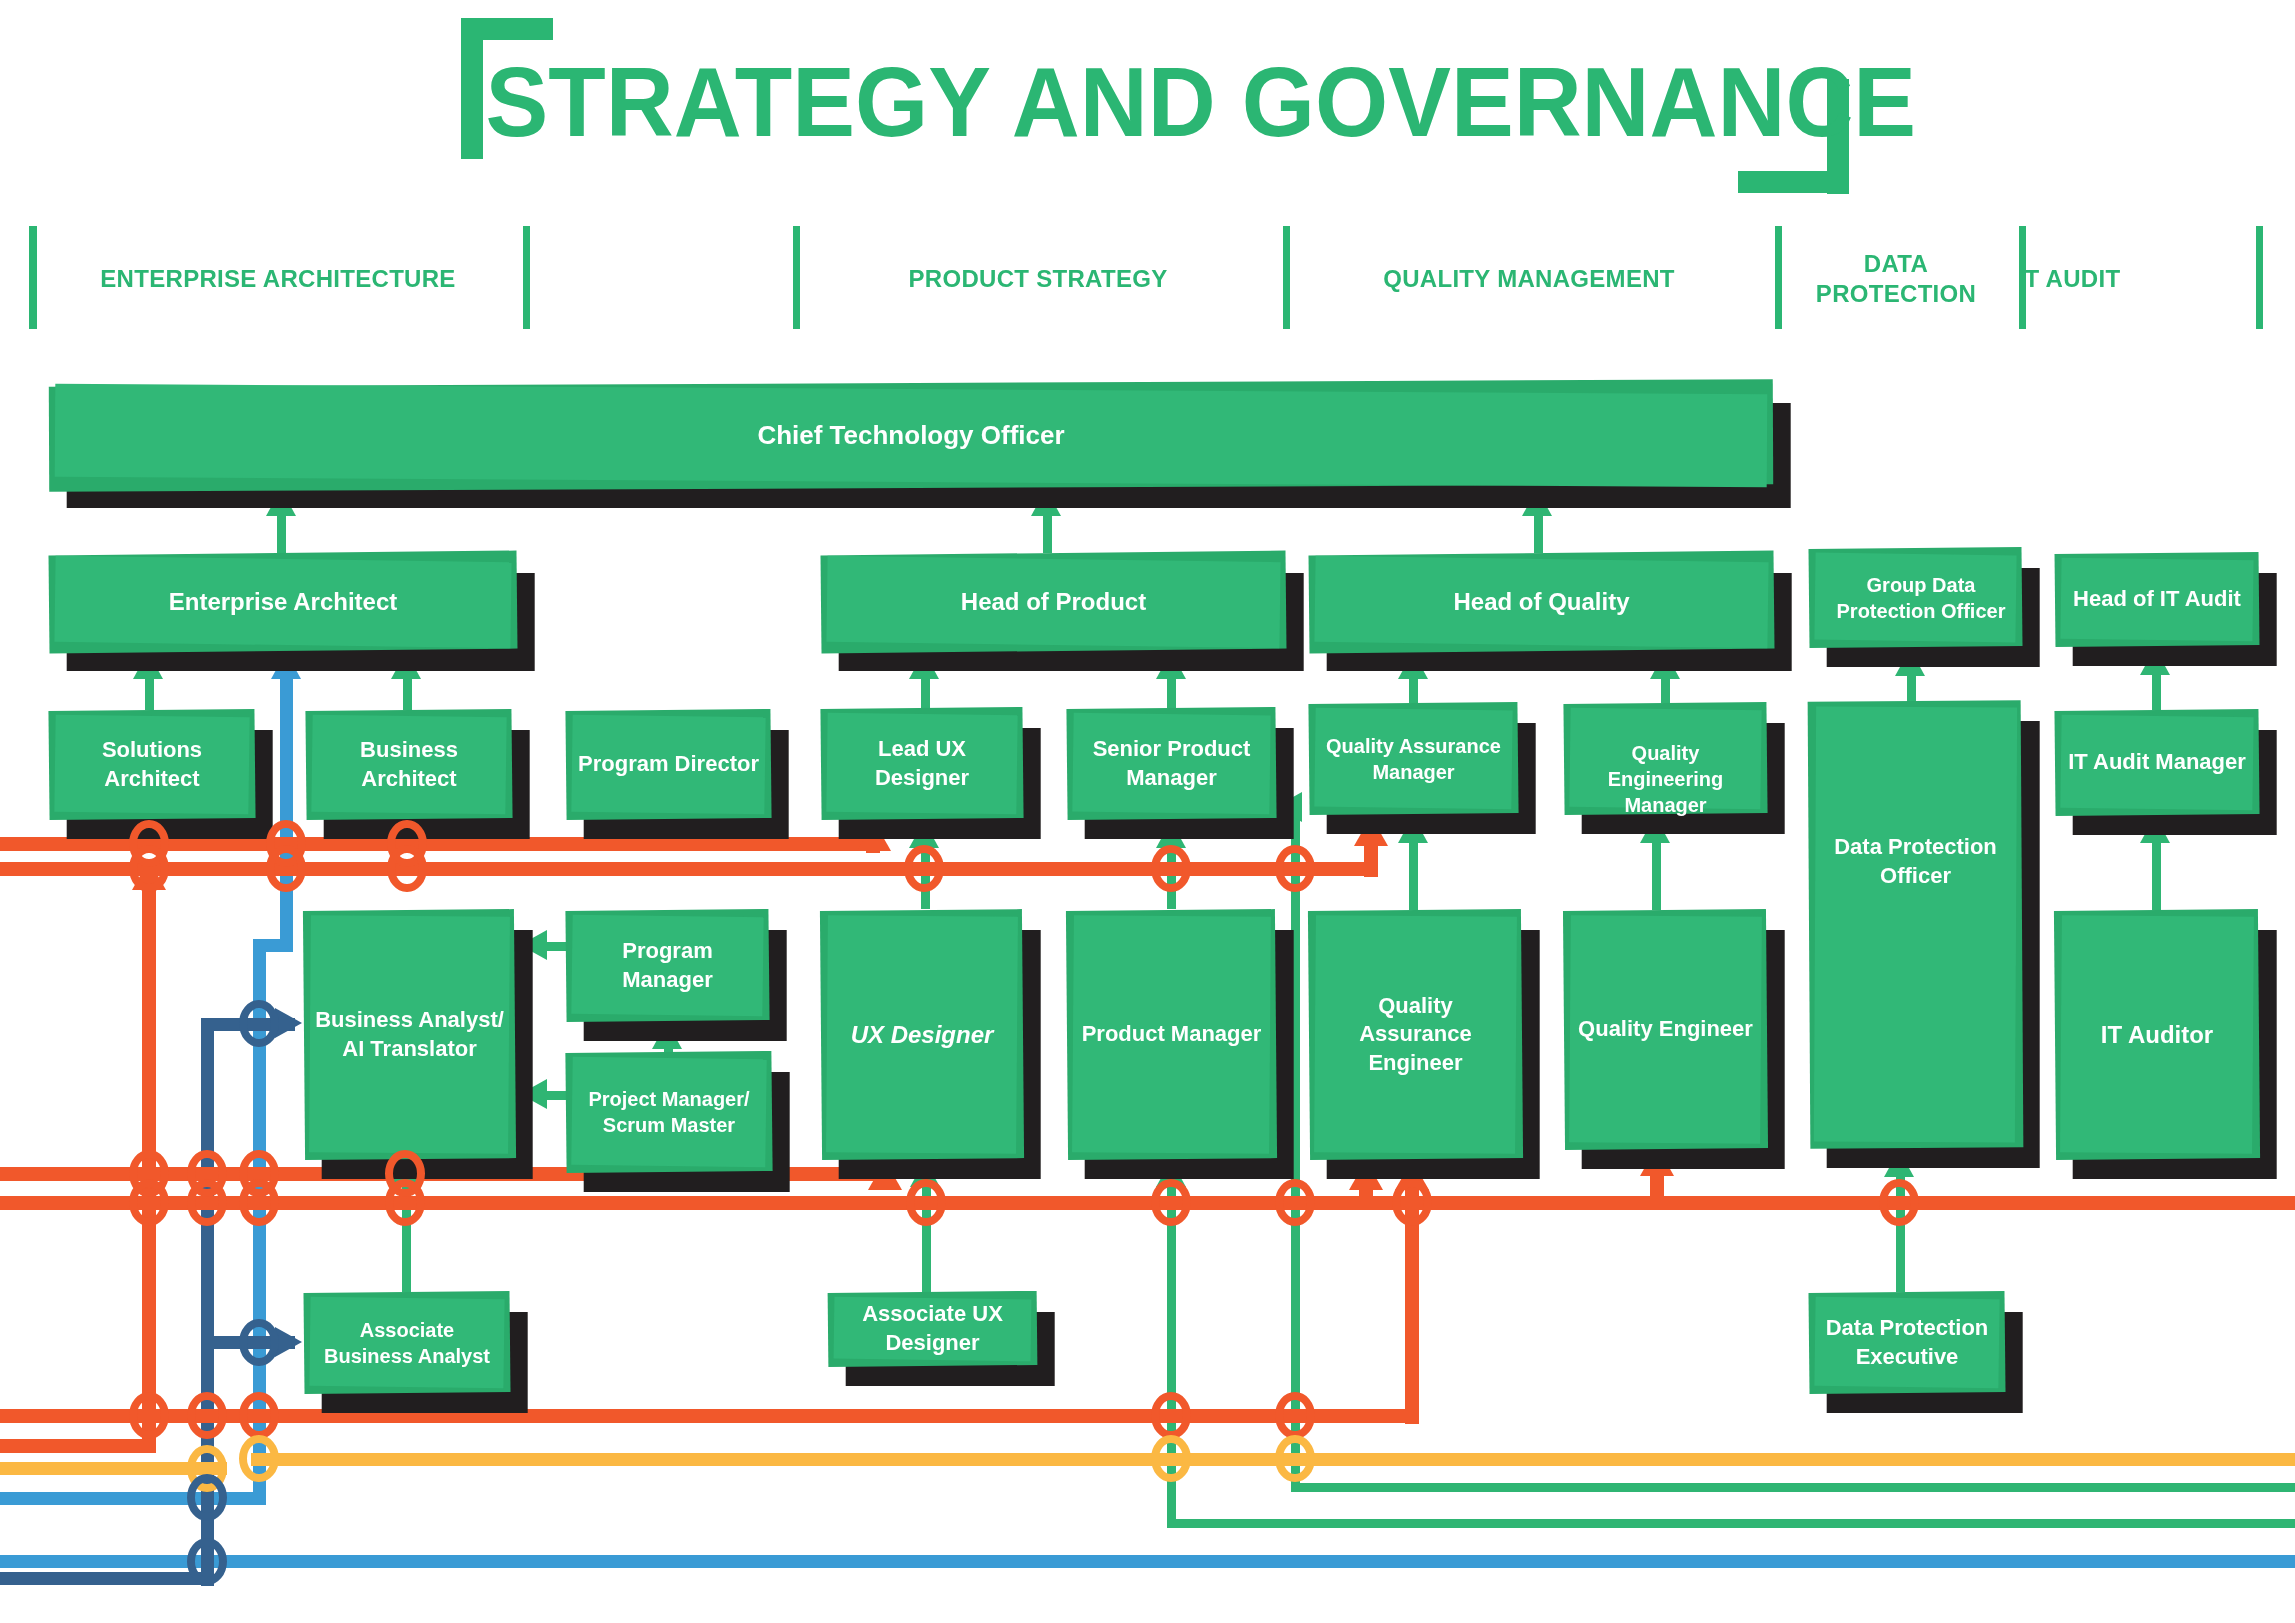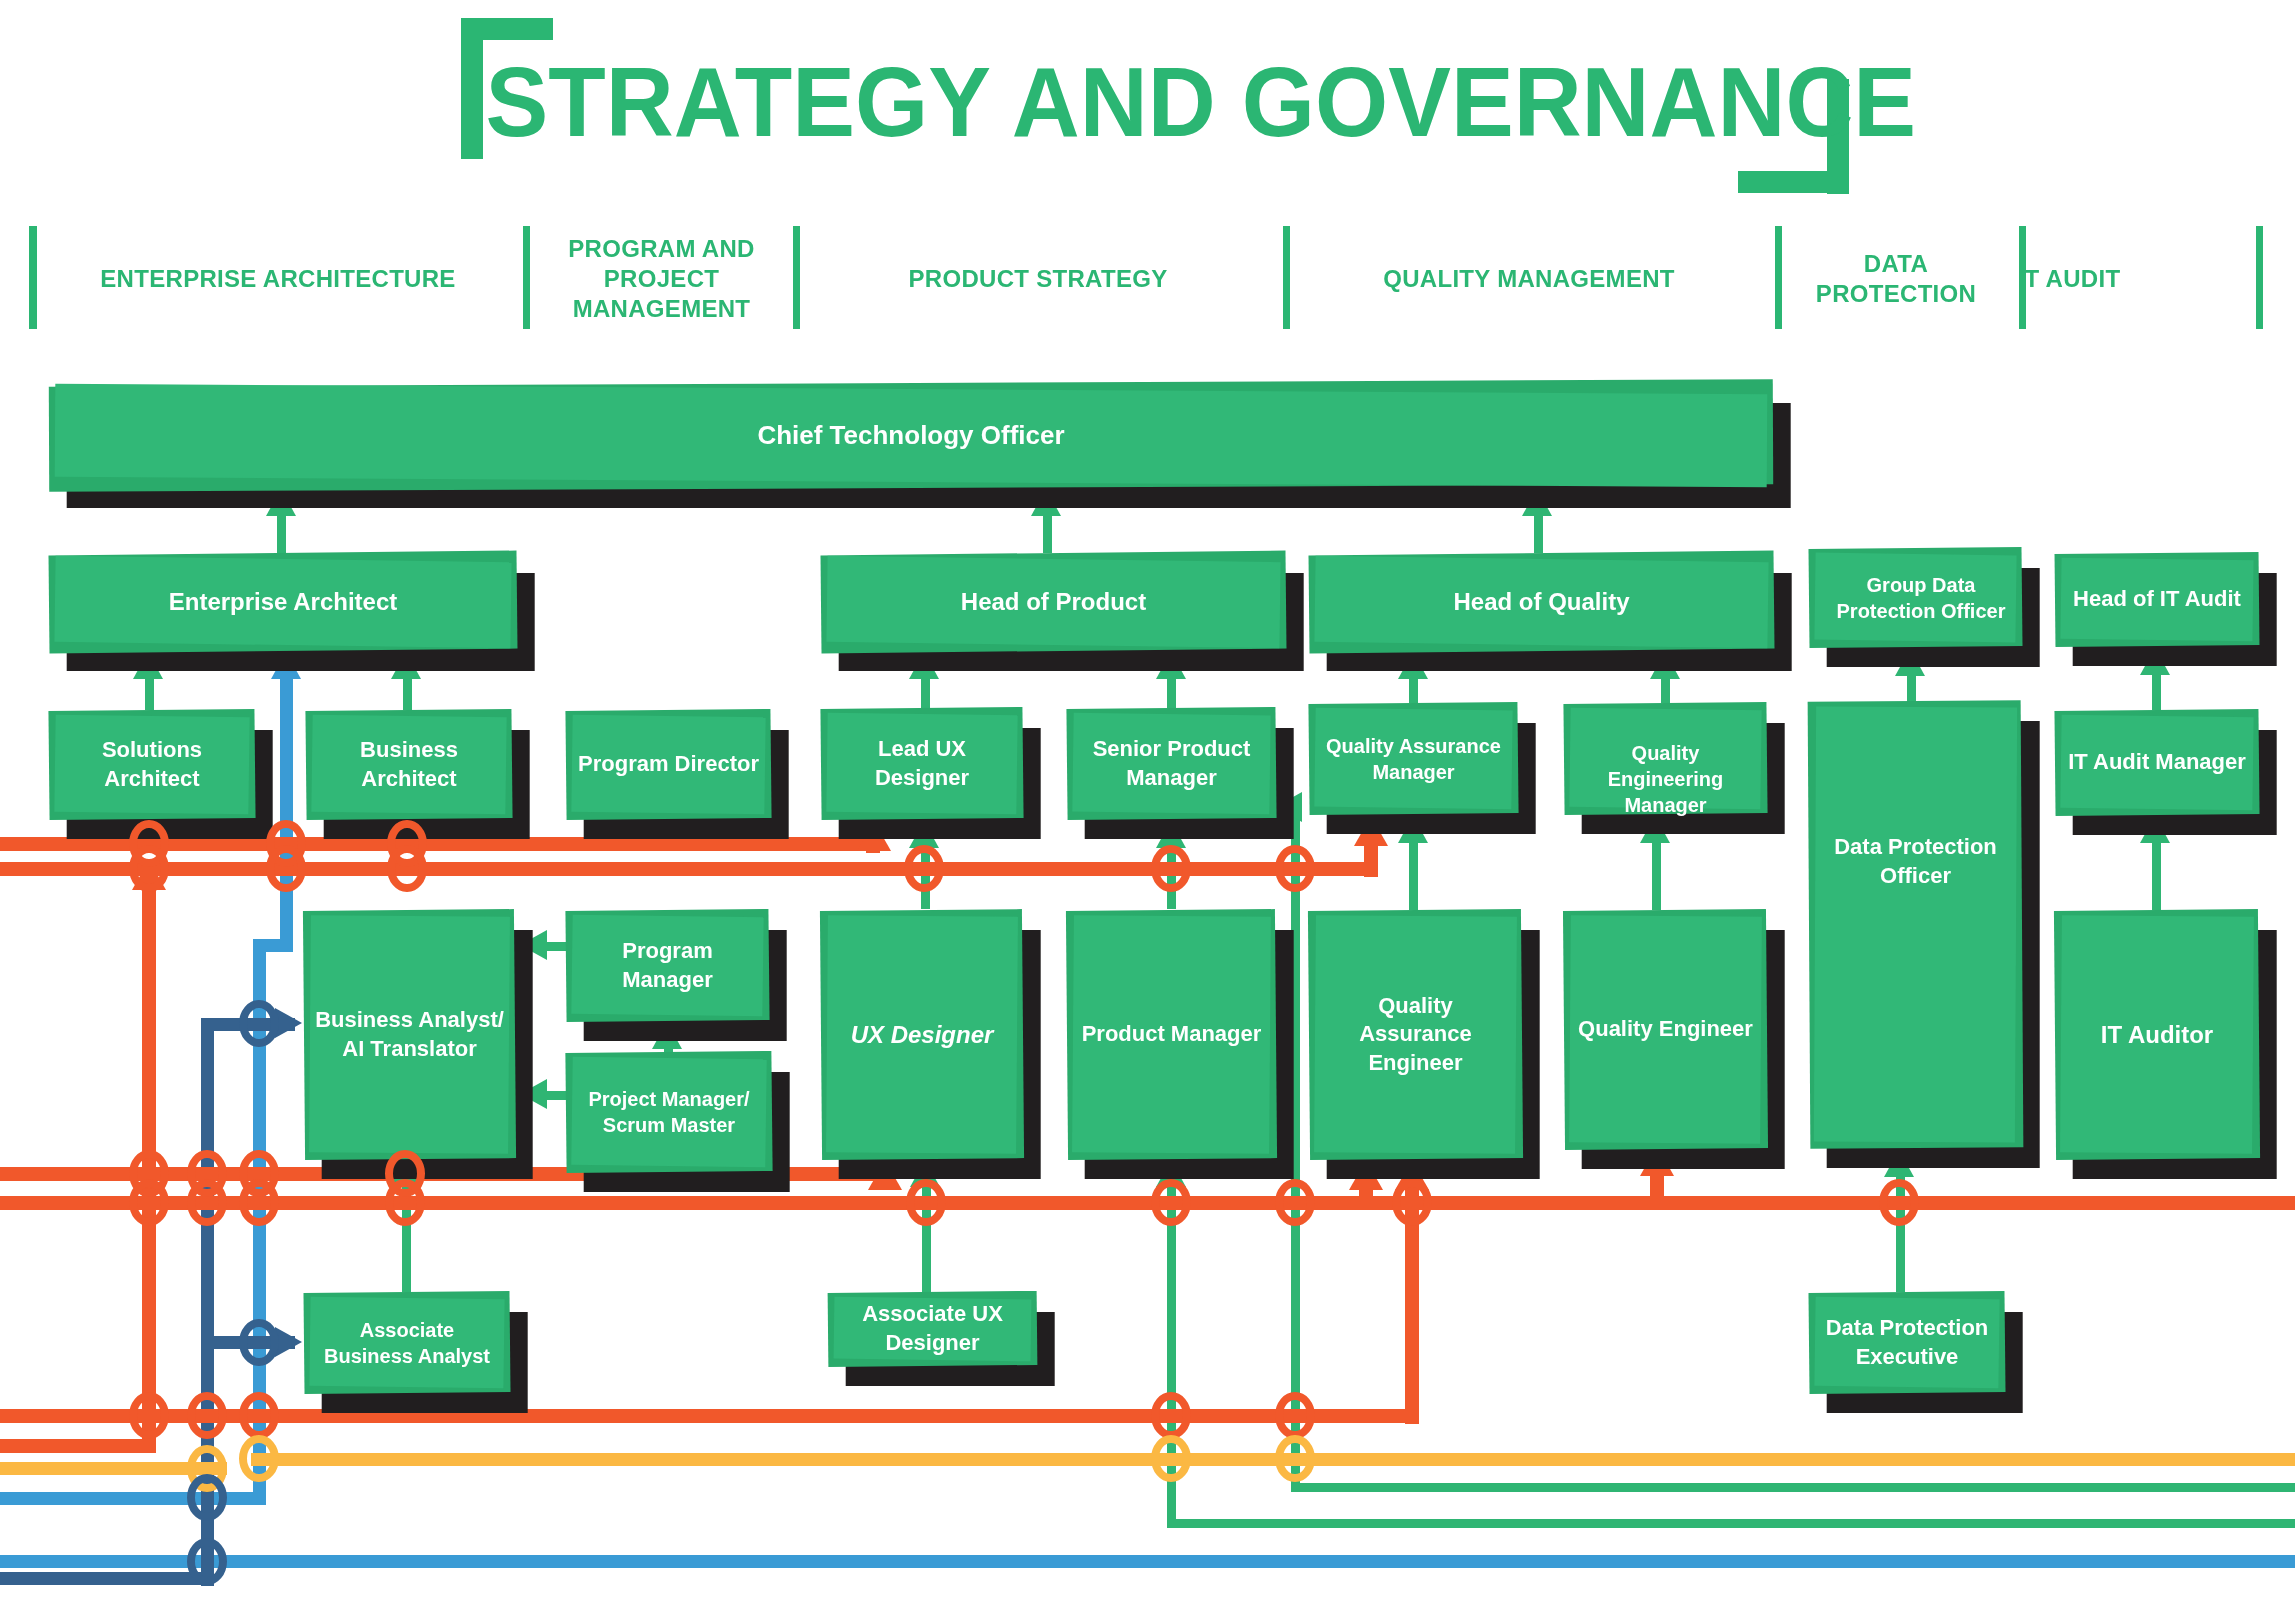--- a/index.html
+++ b/index.html
@@ -42,21 +42,20 @@
 
   <div class="divider" style="left:29.4px;"></div>
   <div class="divider" style="left:523px;"></div>
   <div class="divider" style="left:793px;"></div>
   <div class="divider" style="left:1283px;"></div>
   <div class="divider" style="left:1775px;"></div>
   <div class="divider" style="left:2019px;"></div>
   <div class="divider" style="left:2256px;"></div>
 
   <div class="colhdr" style="left:49px;width:458px;">ENTERPRISE ARCHITECTURE</div>
-  <div class="colhdr" style="left:537px;width:249px;">PROGRAM AND PROJECT MANAGEMENT</div>
   <div class="colhdr" style="left:809px;width:458px;">PRODUCT STRATEGY</div>
   <div class="colhdr" style="left:1300px;width:458px;">QUALITY MANAGEMENT</div>
   <div class="colhdr" style="left:1788px;width:216px;">DATA PROTECTION</div>
   <div class="colhdr" style="left:1961px;width:216px;">IT AUDIT</div>
 
   <div class="bx" style="left:49px;top:383px;width:1724px;height:105px;">
     <div class="sh"></div>
       <div class="fc" style="transform:rotate(-.25deg);"></div>
       <div class="in" style="transform:rotate(.35deg);"></div>
     <div class="lb big">Chief Technology Officer</div>

